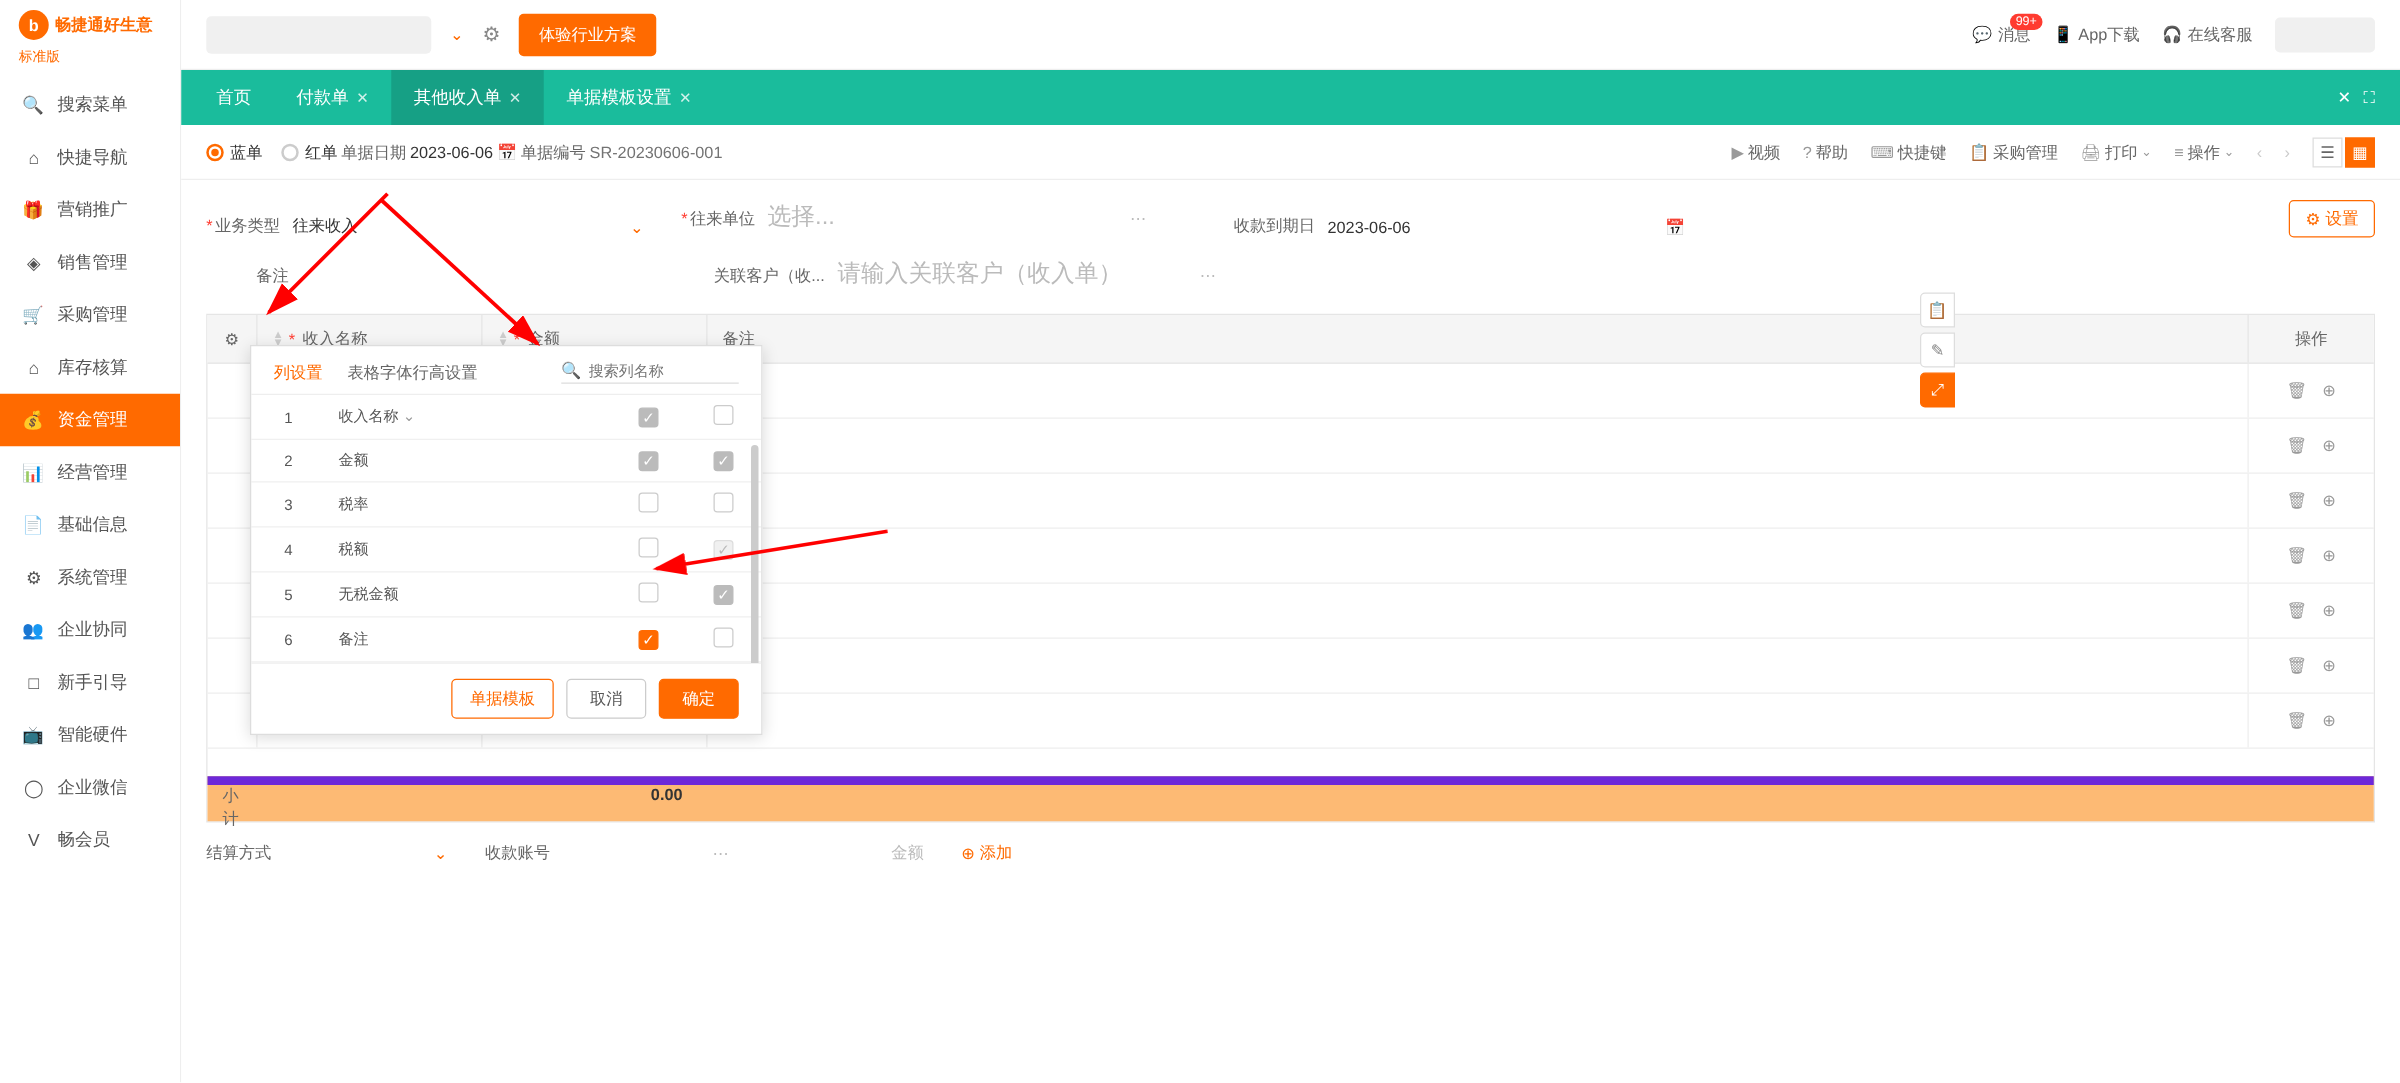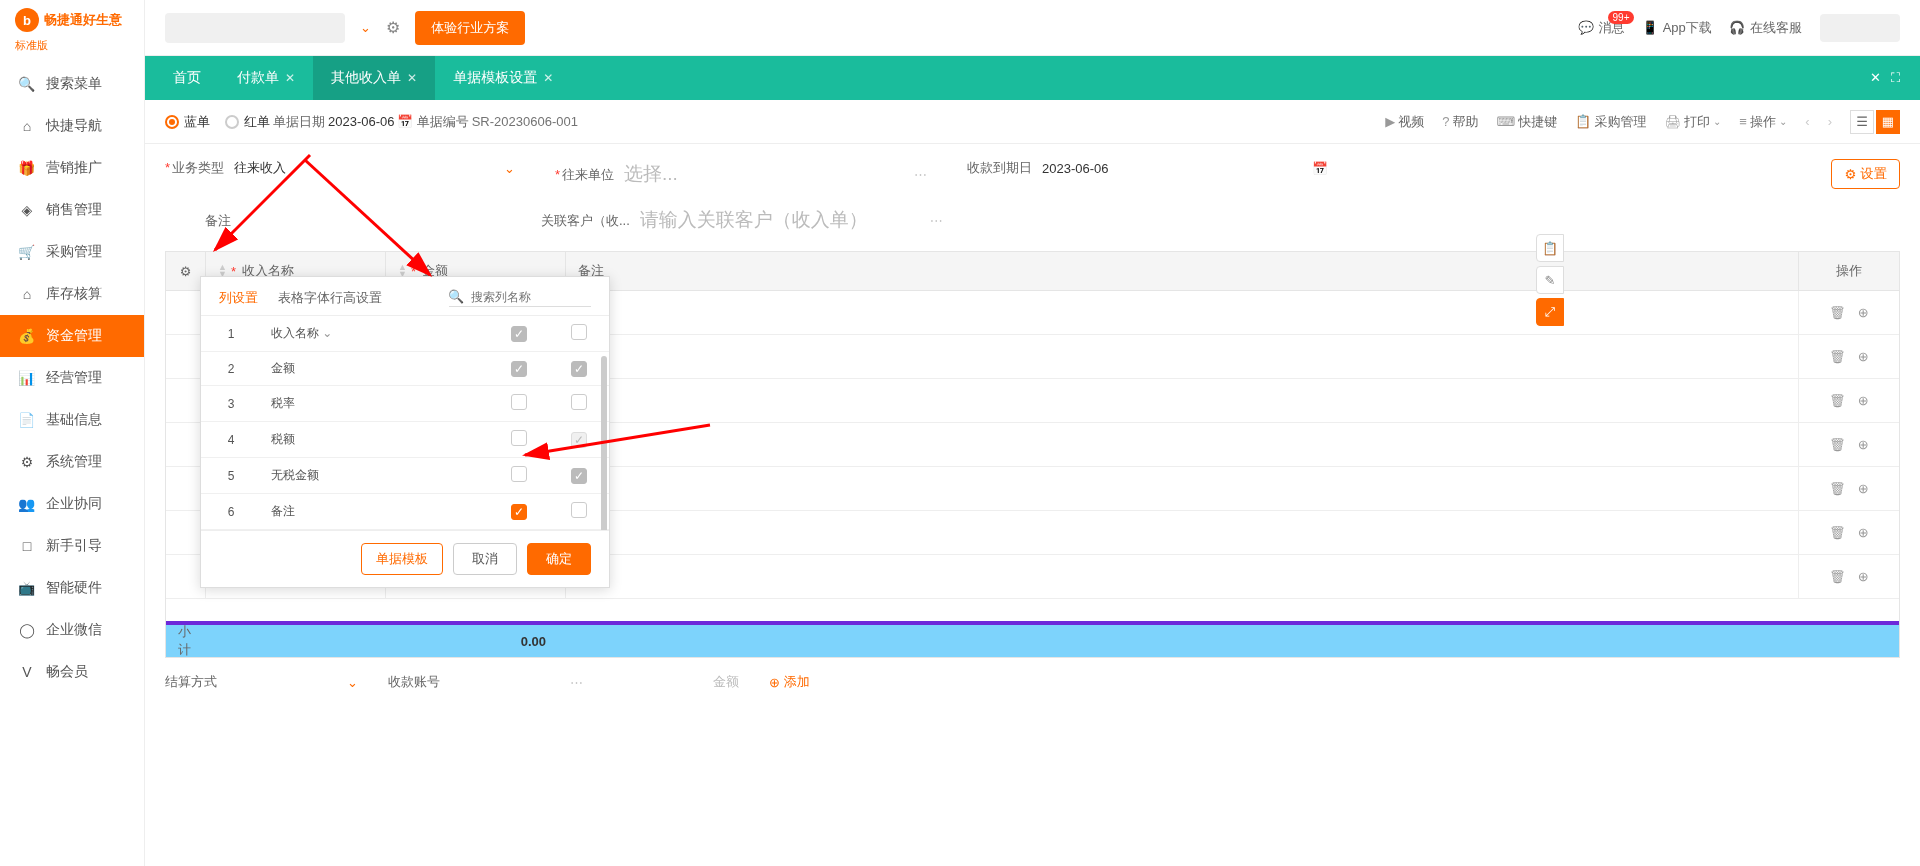--- a/index.html
+++ b/index.html
@@ -33,21 +33,21 @@
 .radio{display:flex;align-items:center;gap:5px;cursor:pointer}
 .radio-circle{width:14px;height:14px;border-radius:50%;border:2px solid #ccc;display:inline-flex;align-items:center;justify-content:center}
 .radio.checked .radio-circle{border-color:#ff6a00}
 .radio.checked .radio-circle::after{content:"";width:6px;height:6px;background:#ff6a00;border-radius:50%}
 .field-label{color:#666}
 .toolbar-right{margin-left:auto;display:flex;gap:18px;align-items:center;color:#666}
 .toolbar-link{cursor:pointer;display:flex;align-items:center;gap:3px}
 .view-toggle{display:flex;gap:2px}
 .view-btn{width:24px;height:24px;border:1px solid #ddd;display:flex;align-items:center;justify-content:center;cursor:pointer}
 .view-btn.active{background:#ff6a00;color:#fff;border-color:#ff6a00}
-.form-row{display:flex;padding:15px 20px;align-items:flex-start;font-size:13px}
+.form-row{display:flex;padding:15px 20px;gap:30px;align-items:flex-end;font-size:13px}
 .form-field{display:flex;align-items:center;gap:10px}
 .req{color:#ff3b30;margin-right:2px}
 .form-input{border:none;border-bottom:1px solid transparent;padding:4px 0;min-width:280px;color:#333;font-size:19px}
 .form-input::placeholder{color:#bbb}
 .dropdown-caret{color:#ff6a00;cursor:pointer}
 .more-dots{color:#bbb;cursor:pointer}
 .settings-btn{border:1px solid #ff6a00;color:#ff6a00;padding:5px 12px;border-radius:4px;cursor:pointer;display:flex;align-items:center;gap:4px;background:#fff}
 .cal-icon{color:#ff6a00;cursor:pointer}
 .grid-wrap{padding:0 20px;position:relative}
 .grid{border:1px solid #e5e5e5;position:relative}
@@ -60,21 +60,21 @@
 .gh-ops{width:100px;justify-content:center;border-right:none}
 .sort-icons{color:#ccc;font-size:9px;line-height:7px;display:flex;flex-direction:column}
 .grid-body{min-height:330px}
 .grid-row{display:flex;border-bottom:1px solid #eee;height:44px;align-items:stretch}
 .gc{border-right:1px solid #eee;padding:10px 12px}
 .gc-gear{width:40px}
 .gc1{width:180px}
 .gc2{width:180px}
 .gc3{flex:1}
 .gc-ops{width:100px;border-right:none;display:flex;gap:12px;justify-content:center;align-items:center;color:#999}
-.grid-footer{display:flex;background:#7dd3fc;height:36px;align-items:center;font-size:13px;color:#666;border-top:4px solid #6d28d9}
+.grid-footer{display:flex;background:#fdba74;height:36px;font-size:13px;color:#666;border-top:7px solid #6d28d9}
 .gf-label{width:40px;padding:0 12px}
 .gf-amount{width:360px;text-align:right;padding:0 20px;font-weight:bold;color:#333}
 .bottom-row{display:flex;padding:15px 20px;gap:30px;align-items:center;font-size:13px;color:#666}
 .add-link{color:#ff6a00;cursor:pointer;display:flex;align-items:center;gap:4px}
 .popup{position:absolute;top:276px;left:200px;width:410px;background:#fff;border:1px solid #ddd;box-shadow:0 2px 12px rgba(0,0,0,.15);z-index:100}
 .popup-tabs{display:flex;padding:12px 18px 8px;gap:20px;border-bottom:1px solid #eee;align-items:center}
 .popup-tab{cursor:pointer;font-size:13px;color:#666}
 .popup-tab.active{color:#ff6a00}
 .popup-search{margin-left:auto;display:flex;align-items:center;gap:6px;border-bottom:1px solid #ddd;padding-bottom:2px}
 .popup-search input{border:none;outline:none;font-size:12px;width:120px}
@@ -273,21 +273,21 @@
         </div>
       </div>
     </div>
 
     <div class="form-row">
       <div class="form-field">
         <span><span class="req">*</span><span class="field-label">业务类型</span></span>
         <span style="min-width:260px;display:inline-block">往来收入</span>
         <span class="dropdown-caret">⌄</span>
       </div>
-      <div class="form-field" style="margin-left:40px">
+      <div class="form-field" style="">
         <span><span class="req">*</span><span class="field-label">往来单位</span></span>
         <input class="form-input" placeholder="选择..." style="">
         <span class="more-dots">⋯</span>
       </div>
       <div class="form-field" style="margin-left:40px">
         <span class="field-label">收款到期日</span>
         <span style="min-width:260px;display:inline-block">2023-06-06</span>
         <span class="cal-icon">📅</span>
       </div>
       <button class="settings-btn" style="margin-left:auto">

